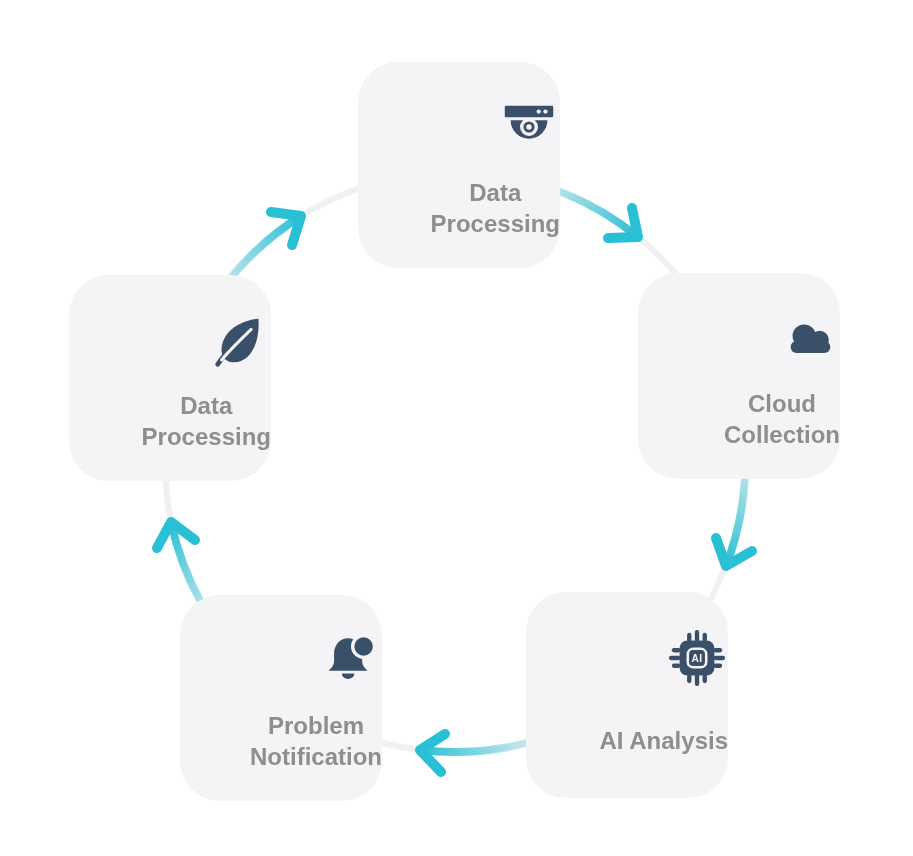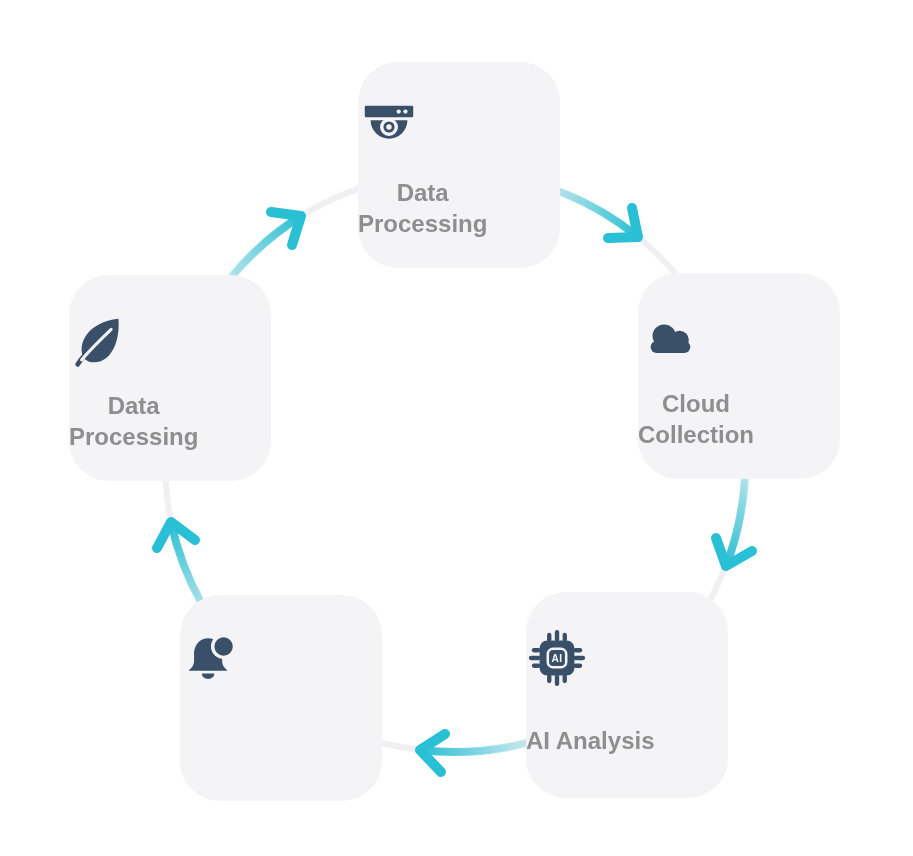--- a/index.html
+++ b/index.html
@@ -18,21 +18,21 @@
   .arc{fill:none;stroke-width:8;stroke-linecap:round;}
   .head{fill:none;stroke:var(--arrow-teal);stroke-width:10;stroke-linecap:round;stroke-linejoin:round;}
   stop.s-tail{stop-color:var(--arrow-teal);stop-opacity:0;}
   stop.s-mid{stop-color:var(--arrow-teal);stop-opacity:0.28;}
   stop.s-head{stop-color:var(--arrow-teal);stop-opacity:1;}
 
   .card{
     position:absolute;z-index:1;
     width:202px;height:206px;border-radius:40px;
     background:var(--card-bg);
-    display:flex;flex-direction:column;align-items:flex-start;
+    display:flex;flex-direction:column;align-items:flex-end;
     padding-top:35px;gap:18px;
   }
   .card--single{gap:36px;}
   .pos-data-collection{left:358px;top:62px;}
   .pos-cloud-processing{left:638px;top:273px;}
   .pos-ai-analysis{left:526px;top:592px;}
   .pos-problem-notification{left:180px;top:595px;}
   .pos-issue-resolution{left:69px;top:275px;}
 
   .icon{width:62px;height:62px;display:block;}
@@ -170,20 +170,24 @@
 
   <div class="card pos-problem-notification">
     <span class="icon">
       <svg viewBox="0 0 64 64">
         <path class="nv" d="M29 8.5 C20.5 8.5 14.5 15.5 14.5 24.5 v7.5 c0 4.5 -2.5 7 -5.5 10 h40 c-3 -3 -5.5 -5.5 -5.5 -10 v-7.5 C43.5 15.5 37.5 8.5 29 8.5 z"></path>
         <path class="nv" d="M22.5 45 a6.5 5.5 0 0 0 13 0 z"></path>
         <circle class="cut" cx="45" cy="17" r="13"></circle>
         <circle class="nv" cx="45" cy="17" r="9.5"></circle>
       </svg>
     </span>
+    <div class="label">
+      <div>Problem</div>
+      <div>Notification</div>
+    </div>
   </div>
 
   <div class="card pos-issue-resolution">
     <span class="icon">
       <svg viewBox="0 0 64 64">
         <path class="nv" d="M51 9 C29 11 12 25 13 42.5 C13.7 50 18.5 54 26 54 C43 54 53 33 51 9 z"></path>
         <path class="nv-stroke" stroke-width="5" d="M9 56 C13.5 49 19 43 27 37"></path>
         <path class="cut-stroke" stroke-width="3.2" d="M13 51.5 C21 42 30 33 43.5 20"></path>
       </svg>
     </span>

